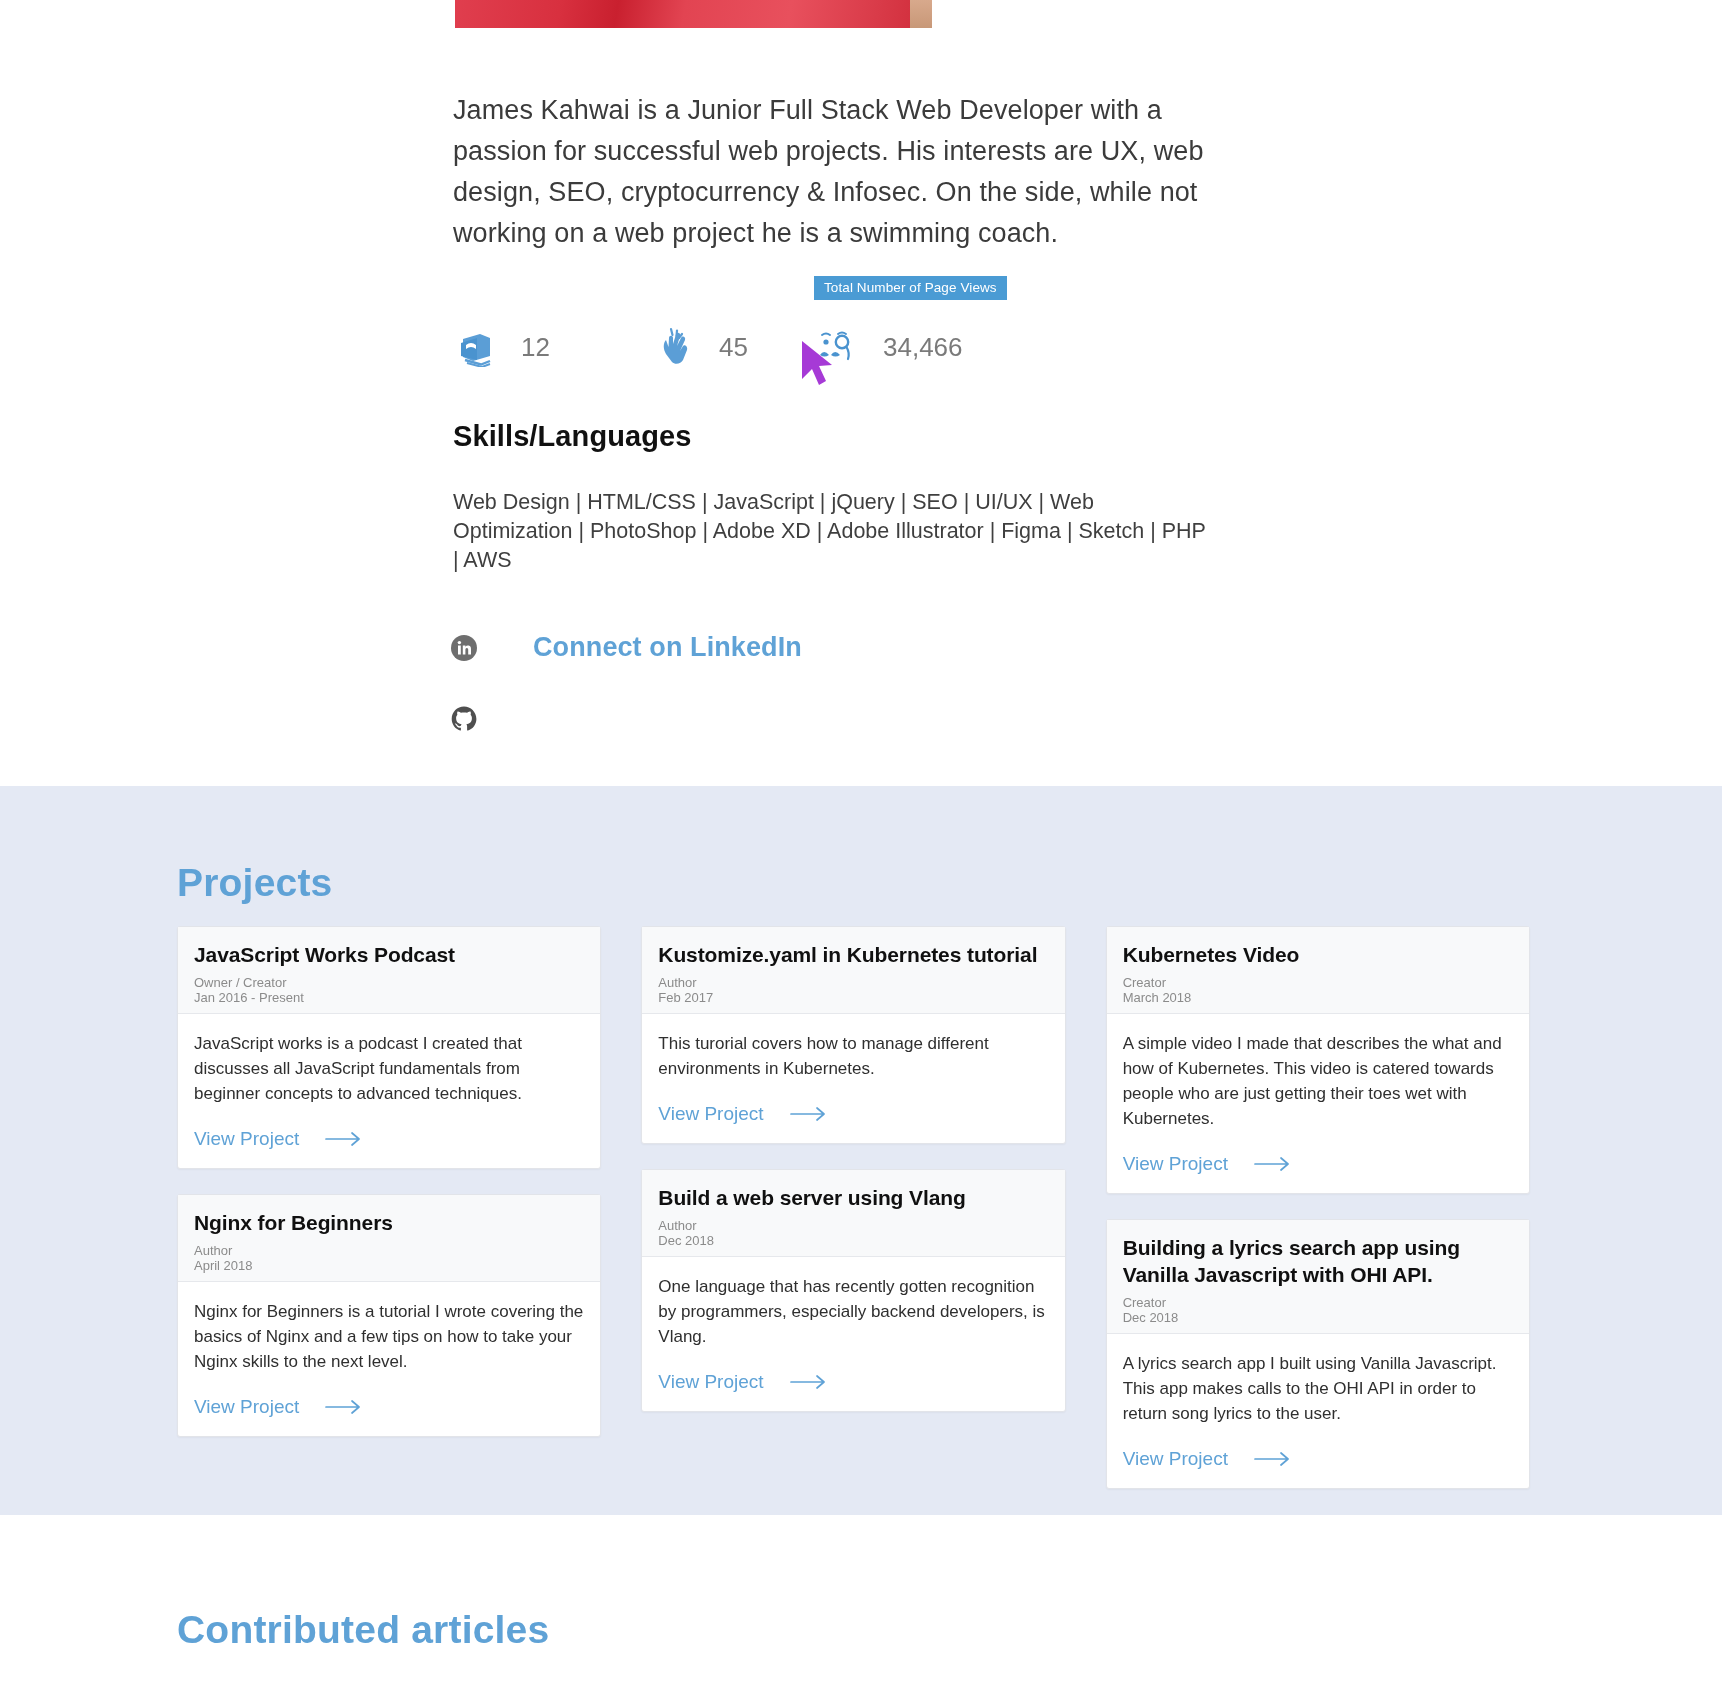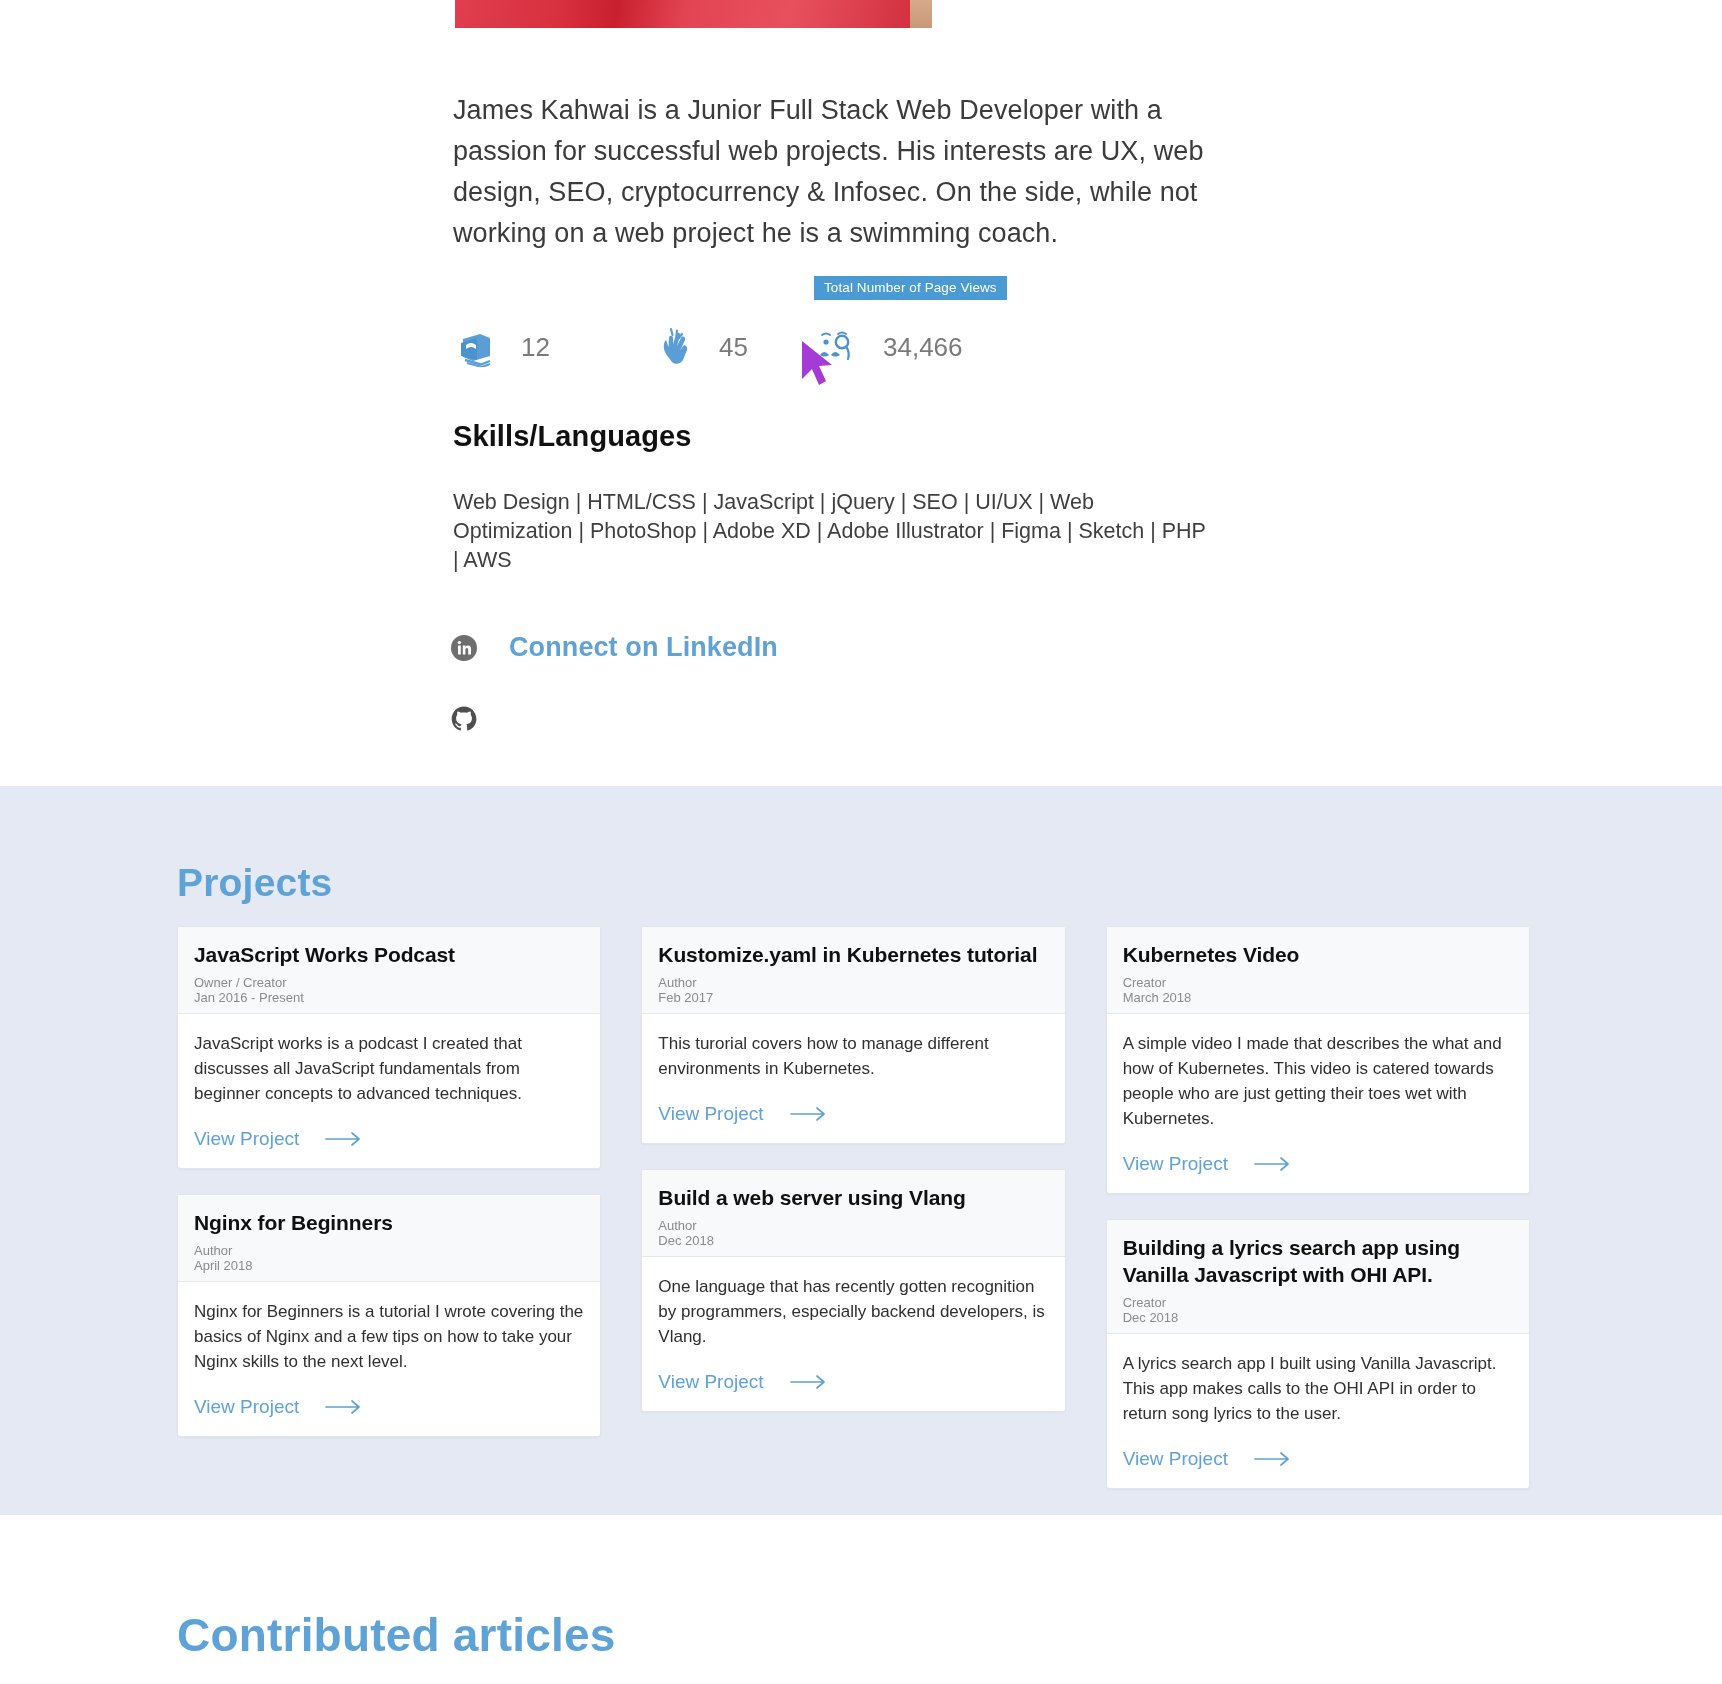--- a/index.html
+++ b/index.html
@@ -127,21 +127,21 @@
     color: #3f3f3f;
   }
 
   
   .social {
     position: absolute;
     left: 449px;
     display: flex;
     align-items: center;
   }
-  .social-linkedin { top: 604px; }
+  .social-linkedin { top: 604px; gap: 24px; }
   .social-github   { top: 676px; }
   .social-icon {
     width: 30px;
     height: 30px;
     display: flex;
     align-items: center;
     justify-content: center;
     flex: none;
   }
   .social-label {
@@ -243,21 +243,21 @@
     left: 0;
     top: 1528px;
     width: 1722px;
     height: 156px;
     background: #ffffff;
   }
   .articles-heading {
     position: absolute;
     left: 177px;
     top: 80px;
-    font-size: 46px;
+    font-size: 39px;
     font-weight: bold;
     color: #5fa2d6;
     letter-spacing: .2px;
   }
 </style>
 </head>
 <body>
 
 <div class="photo-strip">
   <div class="photo-strip-side"></div>

